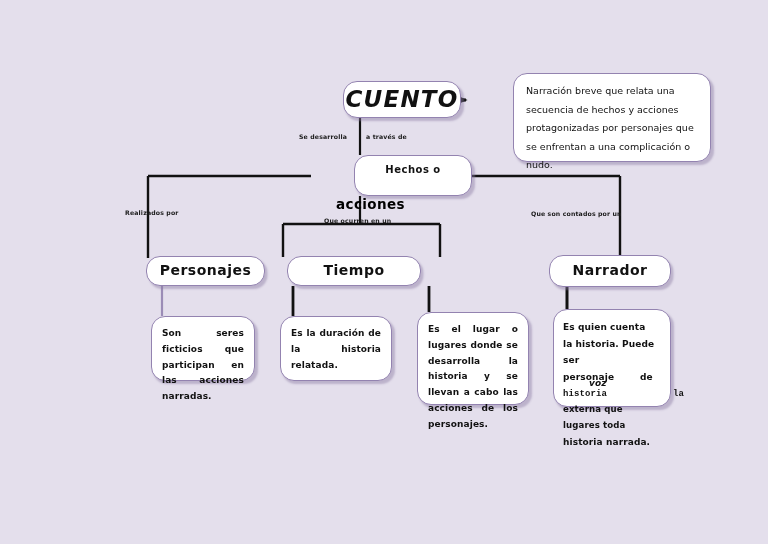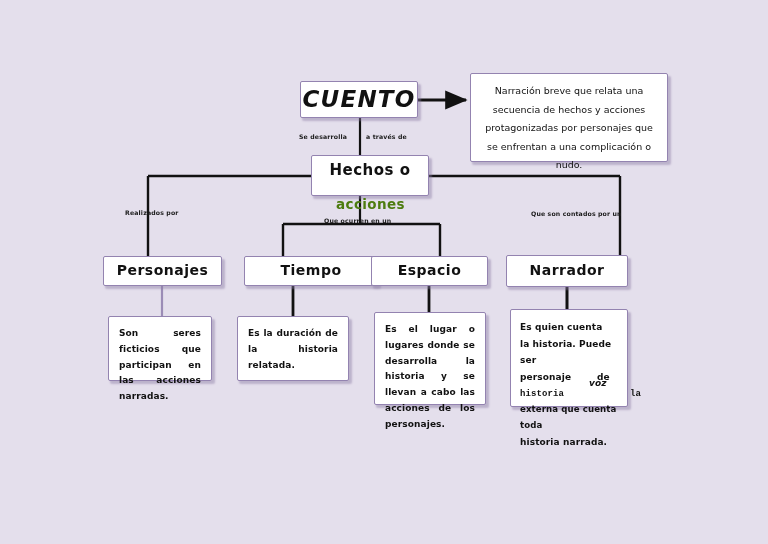--- a/index.html
+++ b/index.html
@@ -17,42 +17,43 @@
   #canvas {
     position: absolute;
     left: 0; top: 0;
     width: 768px;
     height: 544px;
   }
   .node {
     position: absolute;
     background: #ffffff;
     border: 1.6px solid #9383b0;
-    border-radius: 2px;
+    border-radius: 14px;
     box-shadow: 2.5px 3px 2px rgba(140,125,165,0.45);
     box-sizing: border-box;
     display: flex;
     align-items: center;
     justify-content: center;
     z-index: 4;
+    margin-left: 43px;
   }
   .node-title {
     font-weight: bold;
     color: #111111;
     text-align: center;
     letter-spacing: 0.5px;
     line-height: 1.25;
   }
   .title-cuento {
     font-size: 23px;
     font-style: italic;
     letter-spacing: 1.2px;
   }
   .title-hechos {
-    font-size: 15px;
+    font-size: 10px;
   }
   .title-cat {
     font-size: 14px;
   }
   .desc-text {
     font-size: 9px;
     color: #111111;
     text-align: justify;
     line-height: 1.75;
     padding: 9px 10px;
@@ -60,41 +61,40 @@
     box-sizing: border-box;
     font-weight: bold;
     letter-spacing: 0.1px;
   }
   .para-box {
     display: block;
   }
   .para-text {
     font-size: 9.5px;
     color: #111111;
-    text-align: center;
     line-height: 1.95;
     padding: 8px 12px;
     box-sizing: border-box;
     width: 100%;
   }
   .edge-label {
     position: absolute;
     font-size: 6.2px;
     font-weight: bold;
     color: #1a1a1a;
     white-space: nowrap;
     letter-spacing: 0.15px;
     z-index: 6;
     background: transparent;
   }
   .overflow-label {
     position: absolute;
     font-size: 13.5px;
     font-weight: bold;
-    color: #4d7c0f;
+    color: #000000;
     z-index: 6;
     letter-spacing: 0.4px;
   }
   .overlap-line {
     position: absolute;
     font-size: 9px;
     font-weight: bold;
     color: #111111;
     z-index: 7;
     letter-spacing: 0.1px;
@@ -163,23 +163,20 @@
   <div class="edge-label" style="left:531px; top:210px;">Que son contados por un</div>
 
   <div class="node" style="left:103px; top:256px; width:119px; height:30px;">
     <span class="node-title title-cat">Personajes</span>
   </div>
 
   <div class="node" style="left:244px; top:256px; width:134px; height:30px;">
     <span class="node-title title-cat">Tiempo</span>
   </div>
 
-  <div class="node" style="left:371px; top:256px; width:117px; height:30px;">
-    <span class="node-title title-cat">Espacio</span>
-  </div>
 
   <div class="node" style="left:506px; top:255px; width:122px; height:32px;">
     <span class="node-title title-cat">Narrador</span>
   </div>
 
   <div class="node para-box" style="left:108px; top:316px; width:104px; height:65px;">
     <div class="desc-text">Son seres ficticios que participan en las acciones narradas.</div>
   </div>
 
   <div class="node para-box" style="left:374px; top:312px; width:112px; height:93px;">
@@ -189,19 +186,19 @@
   <div class="node para-box" style="left:237px; top:316px; width:112px; height:65px;">
     <div class="desc-text">Es la duración de la historia relatada.</div>
   </div>
 
   <div class="node para-box" style="left:510px; top:309px; width:118px; height:98px;">
     <div class="desc-text" style="text-align:left; line-height:1.85; padding:9px 9px;">
       <div style="display:flex; justify-content:space-between;">Es quien cuenta</div>
       <div>la historia. Puede ser</div>
       <div style="white-space:pre;">personaje        de</div>
       <div style="white-space:pre;font-family:Liberation Mono, monospace;">historia            la</div>
-      <div style="font-size:8.6px;">externa que cuenta toda</div>
+      <div style="font-size:8.6px;">externa que lugares toda</div>
       <div>historia narrada.</div>
     </div>
   </div>
   <div class="overlap-line" style="left:589px; top:378px;font-style:italic;">voz</div>
 
 </div>
 
 </body></html>

